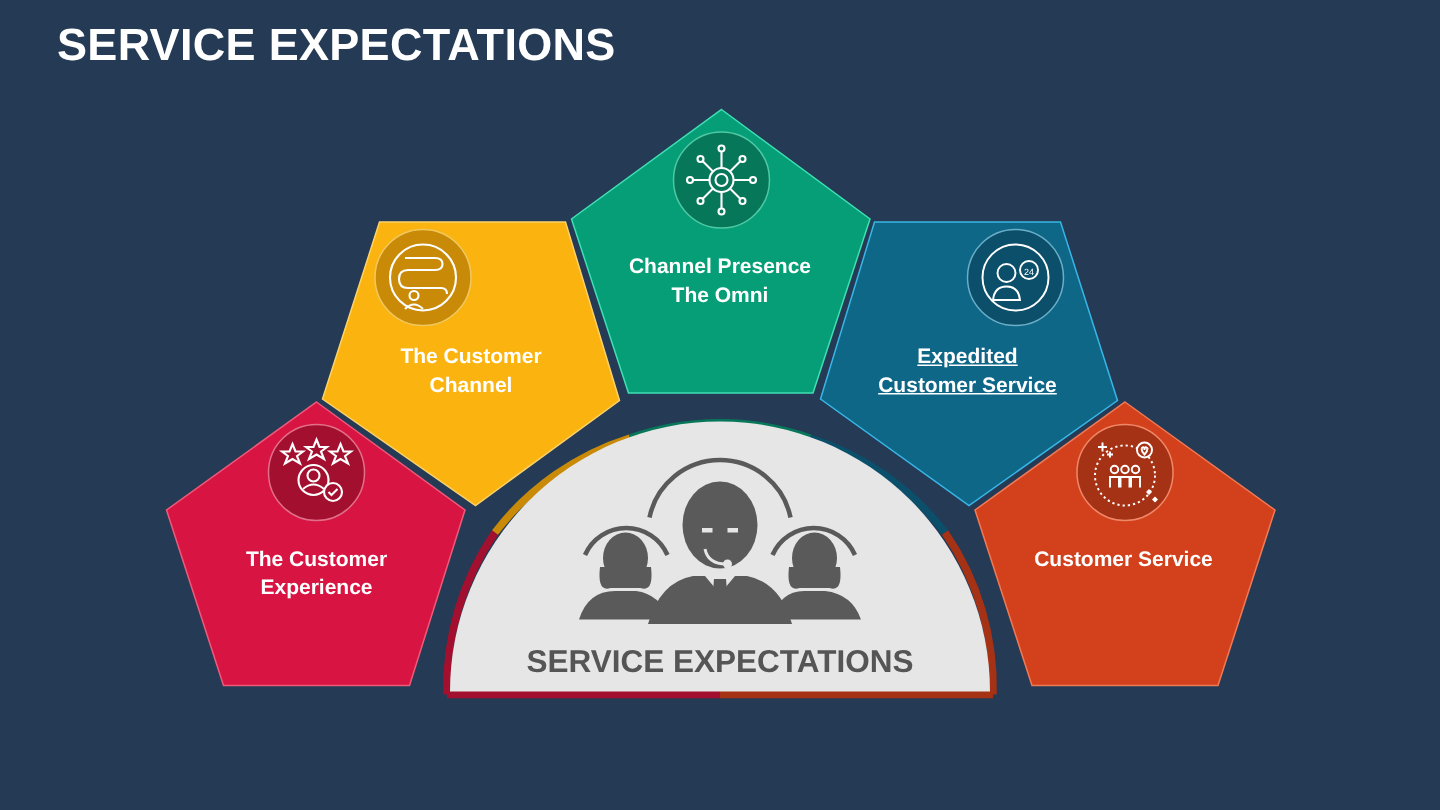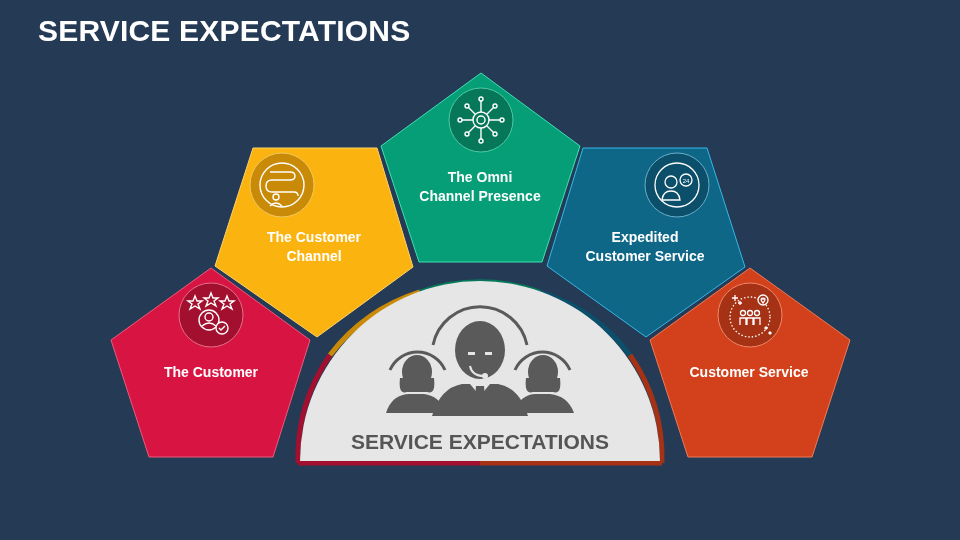--- a/index.html
+++ b/index.html
@@ -127,30 +127,31 @@
         <circle cx="750" cy="313" r="2.5"></circle>
         <circle cx="757" cy="313" r="2.5"></circle>
       <path d="M 740 325 L 740 318 L 746 318 L 746 325 M 747 325 L 747 318 L 753 318 L 753 325 M 754 325 L 754 318 L 760 318 L 760 325"></path>
     </g>
     <path d="M 764 328 L 766 326 L 768 328 L 766 330 Z M 768 333 L 770 331 L 772 333 L 770 335 Z" fill="#ffffff"></path>
   </g>
 </svg>
 
 <div class="lbl" style="left:121px; top:363px;">
   <div>The Customer</div>
+  <div>Experience</div>
 </div>
 <div class="lbl" style="left:224px; top:228px;">
   <div>The Customer</div>
   <div>Channel</div>
 </div>
 <div class="lbl" style="left:390px; top:168px;">
+  <div>Channel Presence</div>
   <div>The Omni</div>
-  <div>Channel Presence</div>
 </div>
-<div class="lbl" style="left:555px; top:228px;">
+<div class="lbl" style="left:555px; top:228px;text-decoration:underline;">
   <div>Expedited</div>
   <div>Customer Service</div>
 </div>
 <div class="lbl" style="left:659px; top:363px;">
   <div>Customer Service</div>
 </div>
 
 <div class="center-lbl">SERVICE EXPECTATIONS</div>
 
 </body></html>

